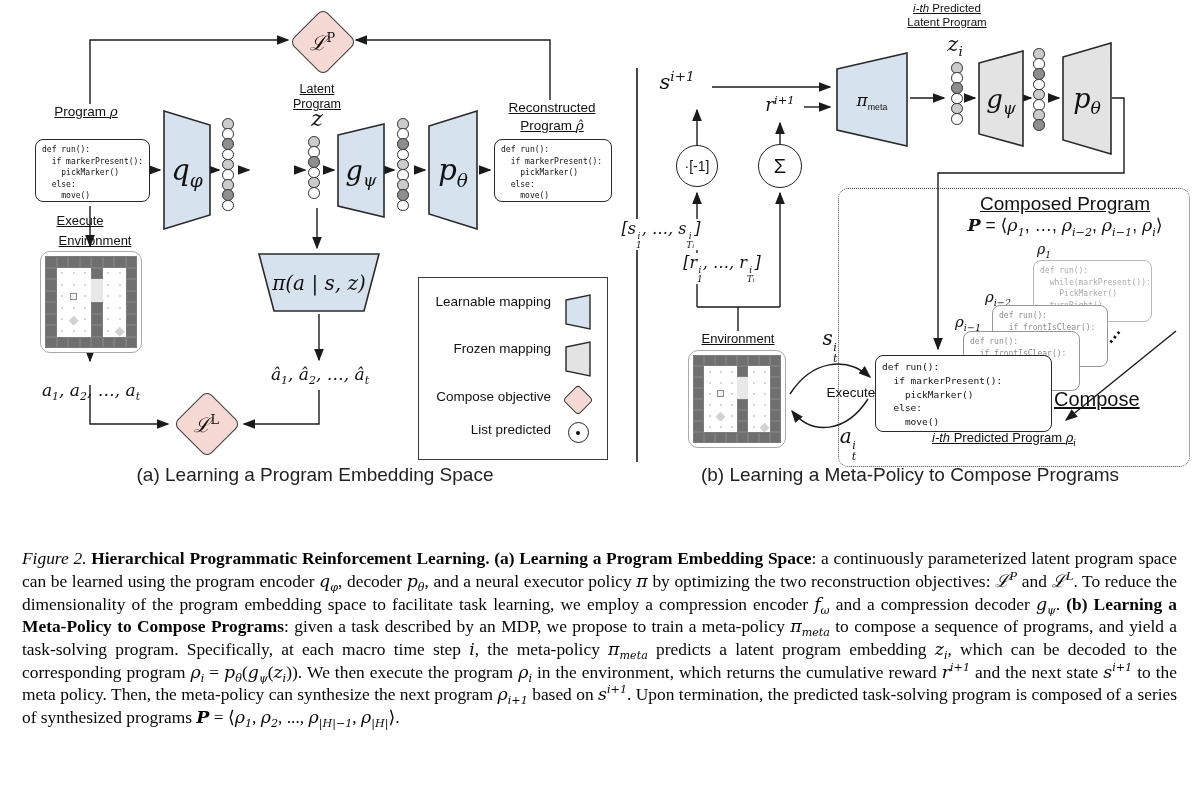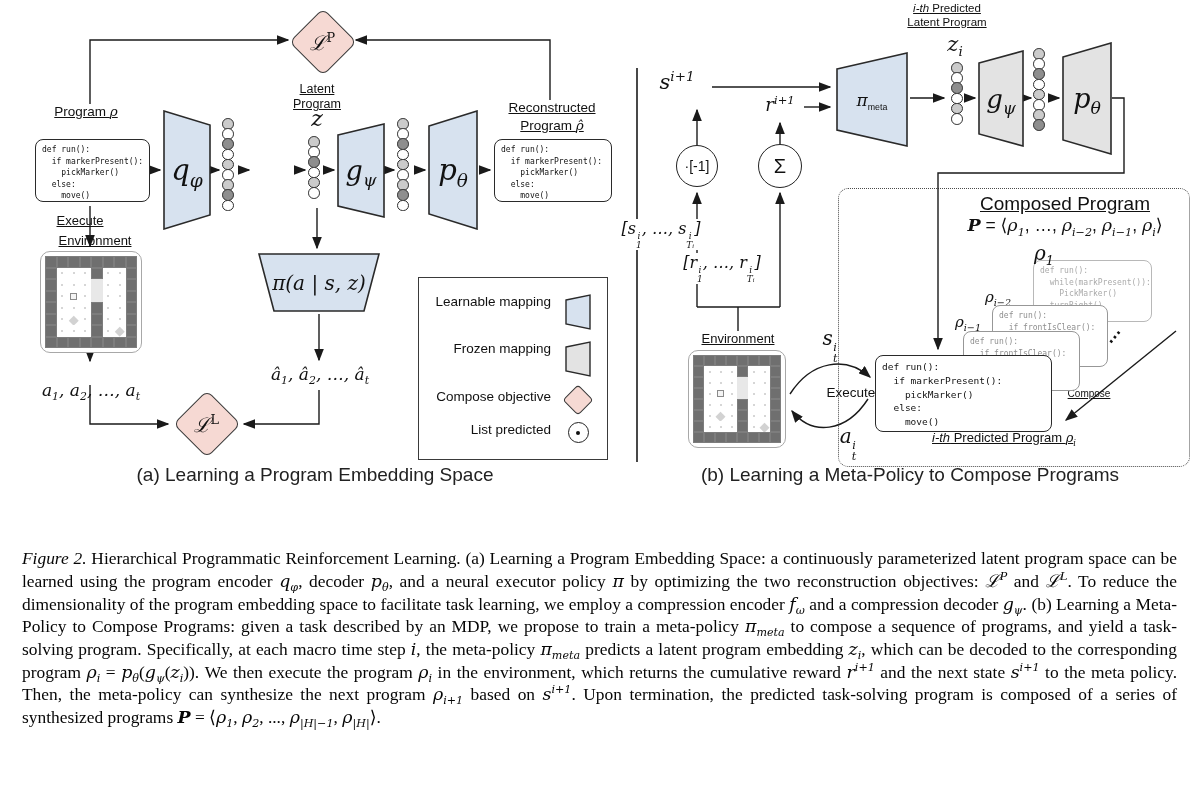--- a/index.html
+++ b/index.html
@@ -5,21 +5,21 @@
   html,body { margin:0; padding:0; background:#ffffff; }
   .fig { position:relative; width:1193px; height:786px; background:#fff;
          font-family:"Liberation Sans",sans-serif; color:#111; overflow:hidden; }
   svg.overlay { position:absolute; left:0; top:0; z-index:1; pointer-events:none; }
   .lbl { position:absolute; z-index:3; text-align:center; }
   .sans { font-family:"Liberation Sans",sans-serif;text-decoration:underline; }
   .math { font-family:"DejaVu Serif",serif; font-style:italic; }
   sub,sup { line-height:0; }
   .seg-n {}
   .seg-i { font-style:italic; }
-  .seg-b { font-weight:400; }
+  .seg-b { font-weight:700; }
   .seg-m { font-family:"DejaVu Serif",serif; font-style:italic; }
   .seg-cal { font-family:"DejaVu Serif",serif; font-style:italic; font-weight:700; }
   .seg-sans { font-family:"Liberation Sans",sans-serif; font-style:normal; }
   .seg-isans { font-family:"Liberation Sans",sans-serif; font-style:italic; }
   sub.seg-sub { font-family:"DejaVu Serif",serif; font-style:italic; font-size:64%; }
   sub.seg-subs { font-family:"Liberation Sans",sans-serif; font-style:normal; font-size:52%; }
   sup.seg-sup { font-family:"DejaVu Serif",serif; font-style:italic; font-size:64%; }
   sup.seg-supn { font-family:"DejaVu Serif",serif; font-style:normal; font-size:64%; }
   .seg-stack { display:inline-flex; flex-direction:column; font-size:56%; line-height:1.0;
                vertical-align:-0.55em; font-style:italic; font-family:"DejaVu Serif",serif; text-align:center; }
@@ -465,33 +465,33 @@
   <div class="lbl" style="left:820px; top:384px; width:76px; font-size:13.5px;"><span class="seg-sans">Execute </span><span class="seg-m">ρ</span><sub class="seg-sub">i</sub></div>
   <div class="lbl math" style="left:828px; top:424px; width:40px; font-size:20px;"><span class="seg-m">a</span><span class="seg-stack">
         <span>i</span>
         <span>t</span>
       </span></div>
 
   <div class="dashedbox" style="left:838px; top:188px; width:350px; height:277px;"></div>
   <div class="lbl sans" style="left:950px; top:193px; width:230px; font-size:19px;">Composed Program</div>
   <div class="lbl" style="left:940px; top:215px; width:250px; font-size:17.5px;"><span class="seg-cal">P</span><span class="seg-n"> = ⟨</span><span class="seg-m">ρ</span><sub class="seg-sub">1</sub><span class="seg-n">, …, </span><span class="seg-m">ρ</span><sub class="seg-sub">i−2</sub><span class="seg-n">, </span><span class="seg-m">ρ</span><sub class="seg-sub">i−1</sub><span class="seg-n">, </span><span class="seg-m">ρ</span><sub class="seg-sub">i</sub><span class="seg-n">⟩</span></div>
 
-  <div class="lbl math" style="left:1032px; top:241px; width:24px; font-size:20px;"><span class="seg-m">ρ</span><sub class="seg-sub">1</sub></div>
+  <div class="lbl math" style="left:1032px; top:241px; width:24px; font-size:14px;"><span class="seg-m">ρ</span><sub class="seg-sub">1</sub></div>
   <div class="card gray2" style="left:1033px; top:260px; width:119px; height:62px; z-index:2;"><div>def run():</div><div>  while(markPresent()):</div><div>    PickMarker()</div><div>  turnRight()</div></div>
 
   <div class="lbl math" style="left:980px; top:288px; width:36px; font-size:15px;"><span class="seg-m">ρ</span><sub class="seg-sub">i−2</sub></div>
   <div class="card gray" style="left:992px; top:305px; width:116px; height:62px; z-index:3;"><div>def run():</div><div>  if frontIsClear():</div></div>
 
   <div class="lbl math" style="left:950px; top:313px; width:36px; font-size:15px; z-index:4;"><span class="seg-m">ρ</span><sub class="seg-sub">i−1</sub></div>
   <div class="card gray" style="left:963px; top:331px; width:117px; height:60px; z-index:4;"><div>def run():</div><div>  if frontIsClear():</div></div>
 
   <div class="card" style="left:875px; top:355px; width:177px; height:77px; font-size:9.5px; z-index:5;"><div>def run():</div><div>  if markerPresent():</div><div>    pickMarker()</div><div>  else:</div><div>    move()</div></div>
 
   <div class="rotdots" style="left:1106px; top:326px;">⋯</div>
-  <div class="lbl sans" style="left:1054px; top:388px; width:70px; font-size:10px;">Compose</div>
+  <div class="lbl sans" style="left:1054px; top:388px; width:70px; font-size:20px;">Compose</div>
 
   <div class="lbl sans" style="left:918px; top:430px; width:172px; font-size:13px; z-index:5;"><span class="seg-isans">i-th</span><span class="seg-sans"> Predicted Program </span><span class="seg-m">ρ</span><sub class="seg-sub">i</sub></div>
 
   <div class="panelcap" style="left:650px; top:464px; width:520px;">(b) Learning a Meta-Policy to Compose Programs</div>
 
   <p class="figcaption"><span class="seg-i">Figure 2.</span><span class="seg-n"> </span><span class="seg-b">Hierarchical Programmatic Reinforcement Learning.  (a) Learning a Program Embedding Space</span><span class="seg-n">:  a continuously parameterized latent program space can be learned using the program encoder </span><span class="seg-m">q</span><sub class="seg-sub">φ</sub><span class="seg-n">, decoder </span><span class="seg-m">p</span><sub class="seg-sub">θ</sub><span class="seg-n">, and a neural executor policy </span><span class="seg-m">π</span><span class="seg-n"> by optimizing the two reconstruction objectives: </span><span class="seg-m">ℒ</span><sup class="seg-sup">P</sup><span class="seg-n"> and </span><span class="seg-m">ℒ</span><sup class="seg-sup">L</sup><span class="seg-n">. To reduce the dimensionality of the program embedding space to facilitate task learning, we employ a compression encoder </span><span class="seg-m">f</span><sub class="seg-sub">ω</sub><span class="seg-n"> and a compression decoder </span><span class="seg-m">g</span><sub class="seg-sub">ψ</sub><span class="seg-n">. </span><span class="seg-b">(b) Learning a Meta-Policy to Compose Programs</span><span class="seg-n">: given a task described by an MDP, we propose to train a meta-policy </span><span class="seg-m">π</span><sub class="seg-sub">meta</sub><span class="seg-n"> to compose a sequence of programs, and yield a task-solving program. Specifically, at each macro time step </span><span class="seg-m">i</span><span class="seg-n">, the meta-policy </span><span class="seg-m">π</span><sub class="seg-sub">meta</sub><span class="seg-n"> predicts a latent program embedding </span><span class="seg-m">z</span><sub class="seg-sub">i</sub><span class="seg-n">, which can be decoded to the corresponding program </span><span class="seg-m">ρ</span><sub class="seg-sub">i</sub><span class="seg-n"> = </span><span class="seg-m">p</span><sub class="seg-sub">θ</sub><span class="seg-n">(</span><span class="seg-m">g</span><sub class="seg-sub">ψ</sub><span class="seg-n">(</span><span class="seg-m">z</span><sub class="seg-sub">i</sub><span class="seg-n">)). We then execute the program </span><span class="seg-m">ρ</span><sub class="seg-sub">i</sub><span class="seg-n"> in the environment, which returns the cumulative reward </span><span class="seg-m">r</span><sup class="seg-sup">i+1</sup><span class="seg-n"> and the next state </span><span class="seg-m">s</span><sup class="seg-sup">i+1</sup><span class="seg-n"> to the meta policy. Then, the meta-policy can synthesize the next program </span><span class="seg-m">ρ</span><sub class="seg-sub">i+1</sub><span class="seg-n"> based on </span><span class="seg-m">s</span><sup class="seg-sup">i+1</sup><span class="seg-n">. Upon termination, the predicted task-solving program is composed of a series of synthesized programs </span><span class="seg-cal">P</span><span class="seg-n"> = ⟨</span><span class="seg-m">ρ</span><sub class="seg-sub">1</sub><span class="seg-n">, </span><span class="seg-m">ρ</span><sub class="seg-sub">2</sub><span class="seg-n">, ..., </span><span class="seg-m">ρ</span><sub class="seg-sub">|H|−1</sub><span class="seg-n">, </span><span class="seg-m">ρ</span><sub class="seg-sub">|H|</sub><span class="seg-n">⟩.</span></p>
 
 </div>
 
 </body></html>

